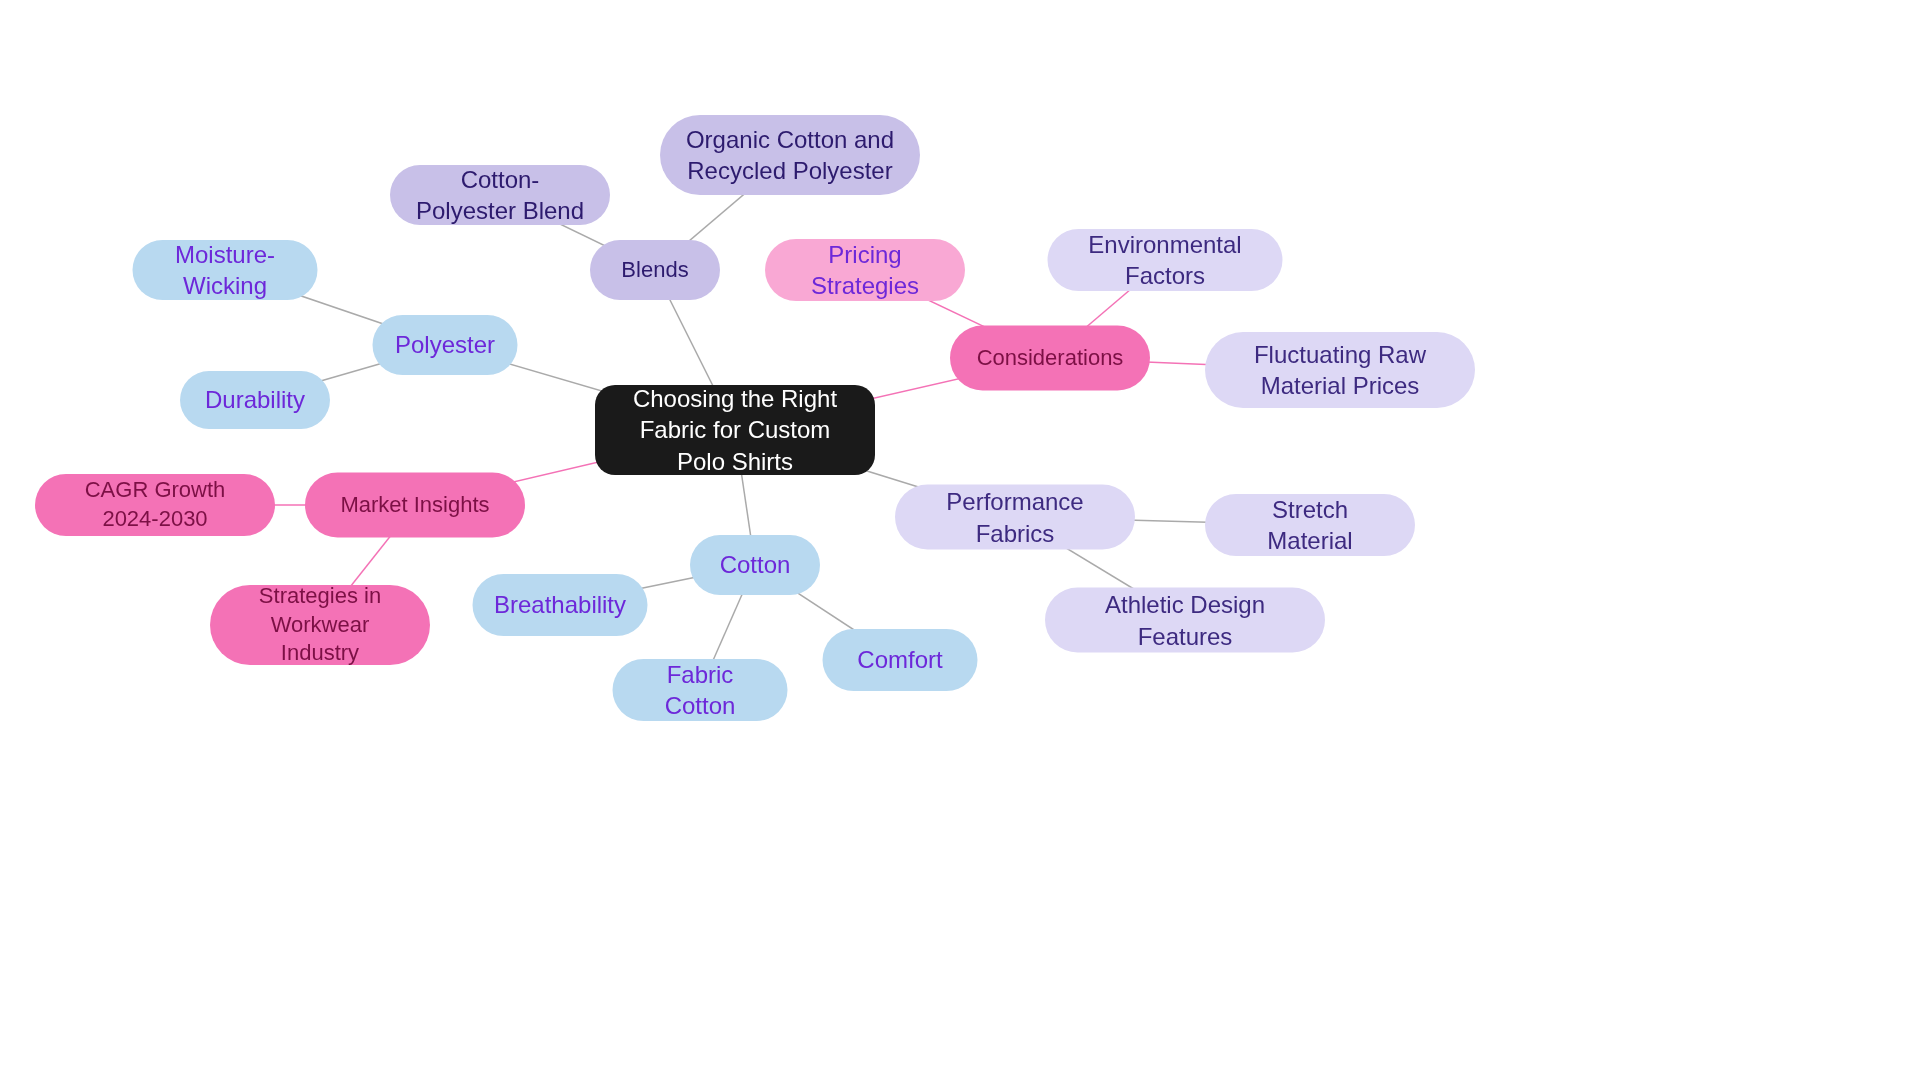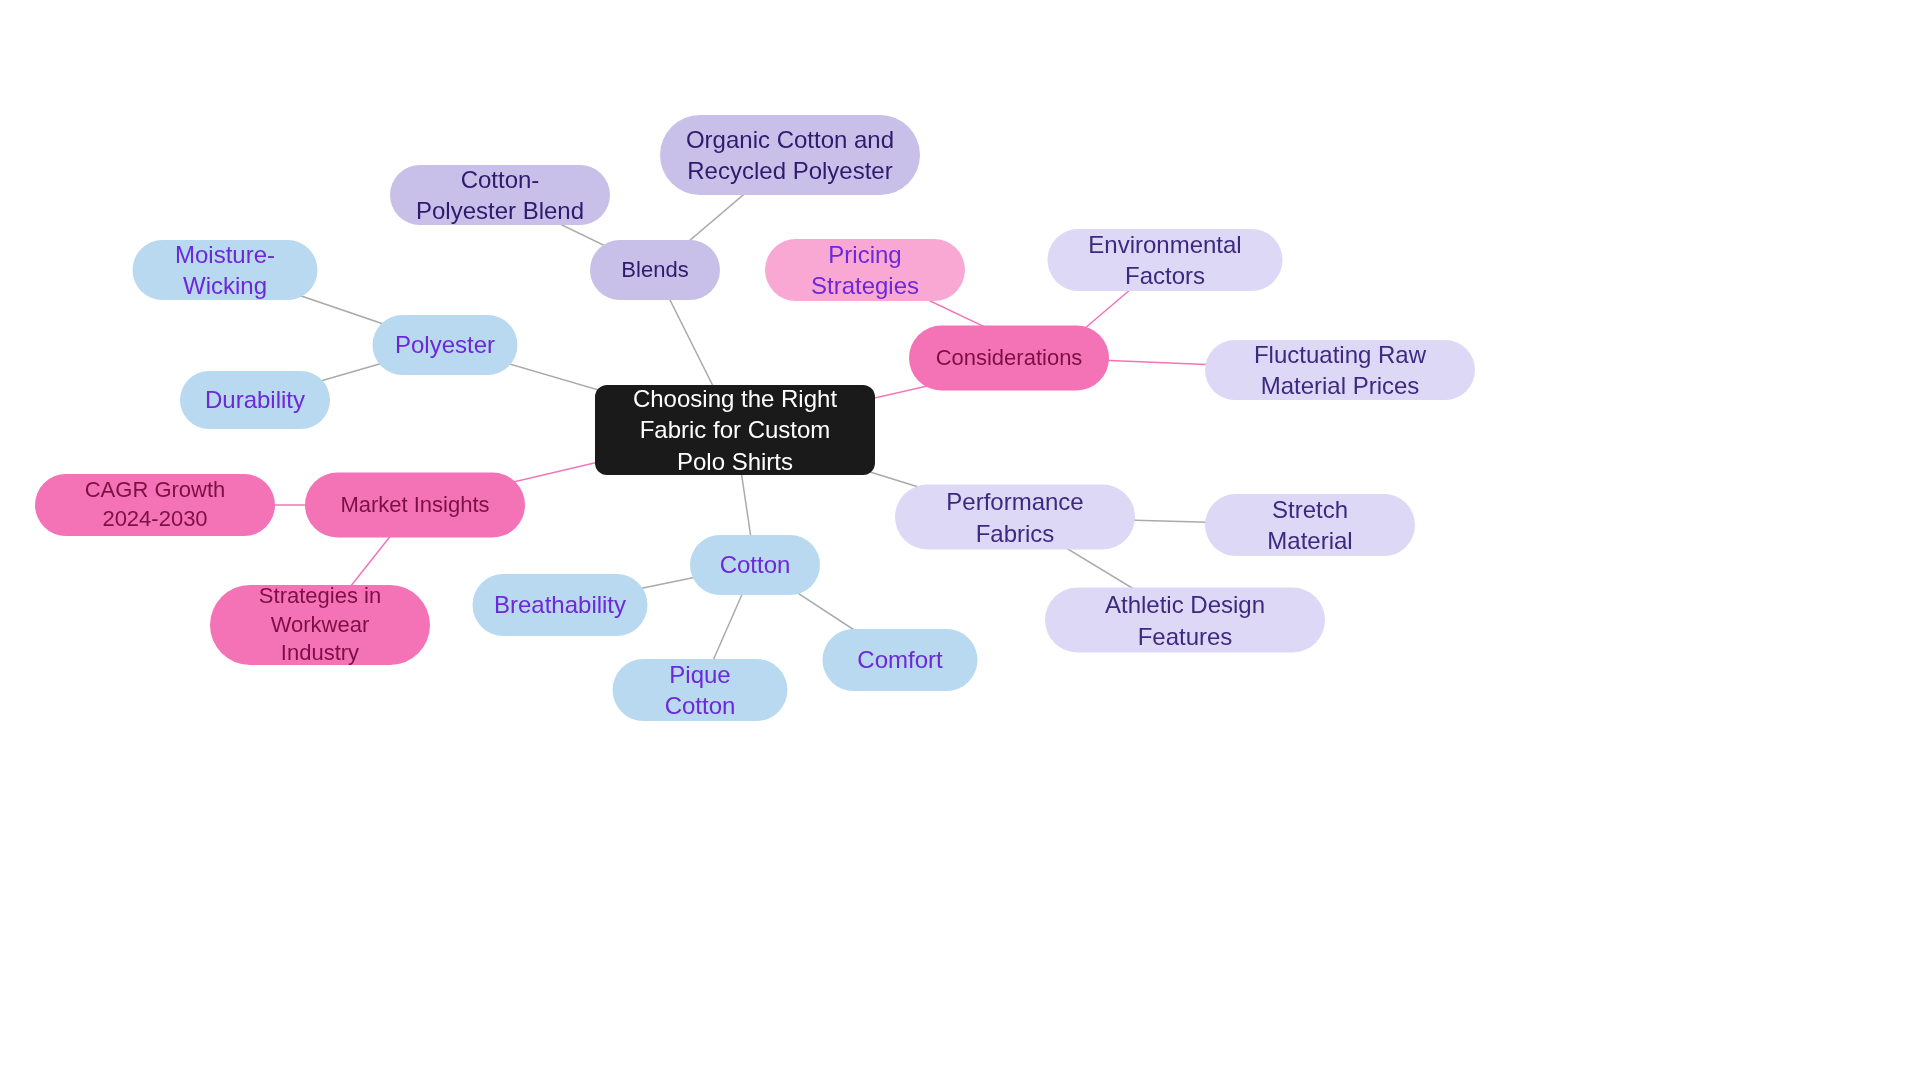--- a/index.html
+++ b/index.html
@@ -28,21 +28,21 @@
       line-height: 1.3;
       padding: 14px 24px;
       transform: translate(-50%, -50%);
     }
     .node-center {
       background: #1a1a1a;
       color: #ffffff;
       font-size: 24px;
       width: 280px;
       height: 90px;
-      border-radius: 12px;
+      border-radius: 20px;
     }
     .node-blue {
       background: #b8d9f0;
       color: #6d28d9;
     }
     .node-purple {
       background: #c8c0e8;
       color: #2d1b6e;
     }
     .node-pink {
@@ -107,48 +107,48 @@
 
 <div class="node node-center" style="left:735px; top:430px; width:280px; height:90px;">Choosing the Right Fabric for
 Custom Polo Shirts</div>
 
 <div class="node node-purple" style="left:655px; top:270px; width:130px; height:60px; font-size:22px;">Blends</div>
 
 <div class="node node-blue" style="left:755px; top:565px; width:130px; height:60px;">Cotton</div>
 
 <div class="node node-blue" style="left:445px; top:345px; width:145px; height:60px;">Polyester</div>
 
-<div class="node node-pink" style="left:1009px; top:358px; width:200px; height:65px;">Considerations</div>
+<div class="node node-pink" style="left:1050px; top:358px; width:200px; height:65px;">Considerations</div>
 
 <div class="node node-light-purple" style="left:1015px; top:517px; width:240px; height:65px;">Performance Fabrics</div>
 
 <div class="node node-pink" style="left:415px; top:505px; width:220px; height:65px;">Market Insights</div>
 
 <div class="node node-purple" style="left:790px; top:155px; width:260px; height:80px;">Organic Cotton and Recycled
 Polyester</div>
 
 <div class="node node-purple" style="left:500px; top:195px; width:220px; height:60px;">Cotton-Polyester Blend</div>
 
 <div class="node node-blue" style="left:225px; top:270px; width:185px; height:60px;">Moisture-Wicking</div>
 
 <div class="node node-blue" style="left:255px; top:400px; width:150px; height:58px;">Durability</div>
 
 <div class="node node-pink-light" style="left:865px; top:270px; width:200px; height:62px; color: #6d28d9;">Pricing Strategies</div>
 
 <div class="node node-light-purple" style="left:1165px; top:260px; width:235px; height:62px;">Environmental Factors</div>
 
-<div class="node node-light-purple" style="left:1340px; top:370px; width:270px; height:60px;">Fluctuating Raw Material
+<div class="node node-light-purple" style="left:1340px; top:370px; width:270px; height:76px;">Fluctuating Raw Material
 Prices</div>
 
 <div class="node node-light-purple" style="left:1310px; top:525px; width:210px; height:62px;">Stretch Material</div>
 
 <div class="node node-light-purple" style="left:1185px; top:620px; width:280px; height:65px;">Athletic Design Features</div>
 
 <div class="node node-blue" style="left:560px; top:605px; width:175px; height:62px;">Breathability</div>
 
-<div class="node node-blue" style="left:700px; top:690px; width:175px; height:62px;">Pique Cotton</div>
+<div class="node node-blue" style="left:700px; top:690px; width:175px; height:62px;">Fabric Cotton</div>
 
 <div class="node node-blue" style="left:900px; top:660px; width:155px; height:62px;">Comfort</div>
 
 <div class="node node-pink" style="left:155px; top:505px; width:240px; height:62px;">CAGR Growth 2024-2030</div>
 
 <div class="node node-pink" style="left:320px; top:625px; width:220px; height:80px;">Strategies in Workwear
 Industry</div>
 
 </body></html>

